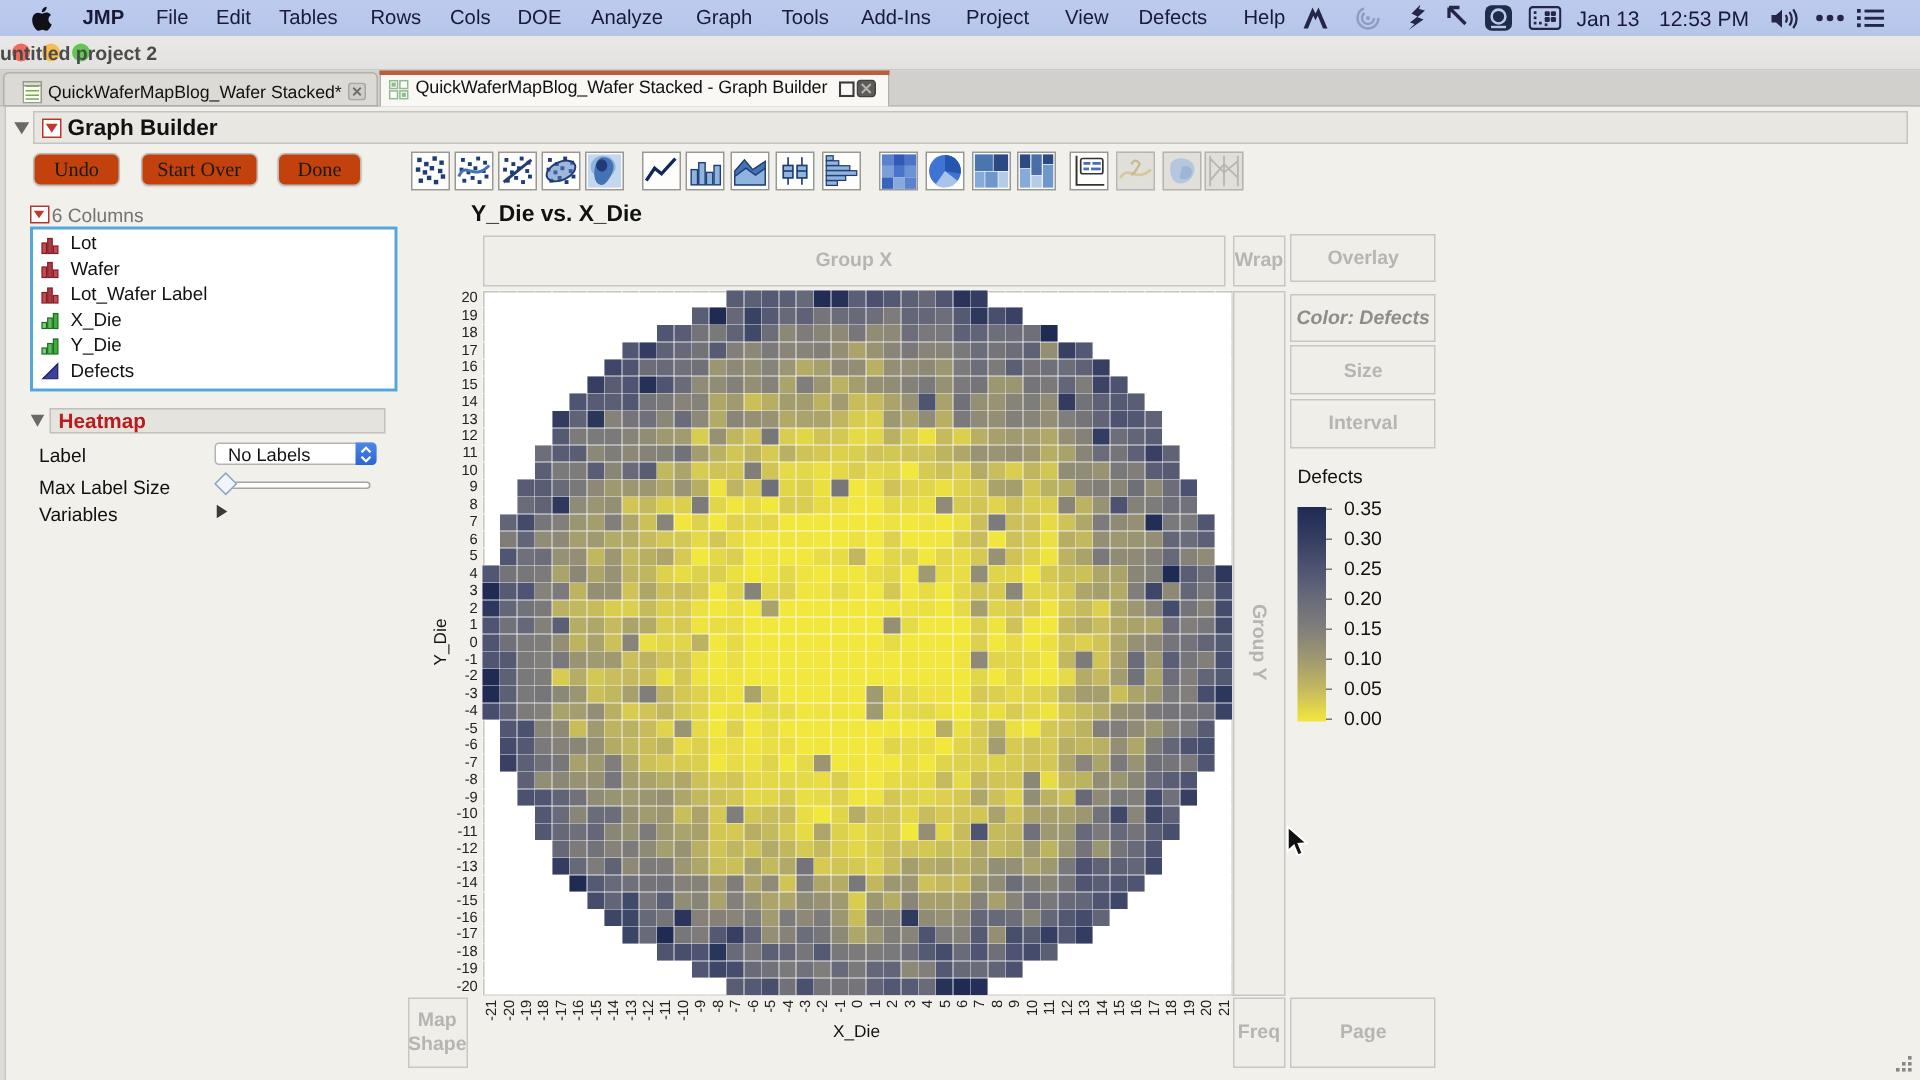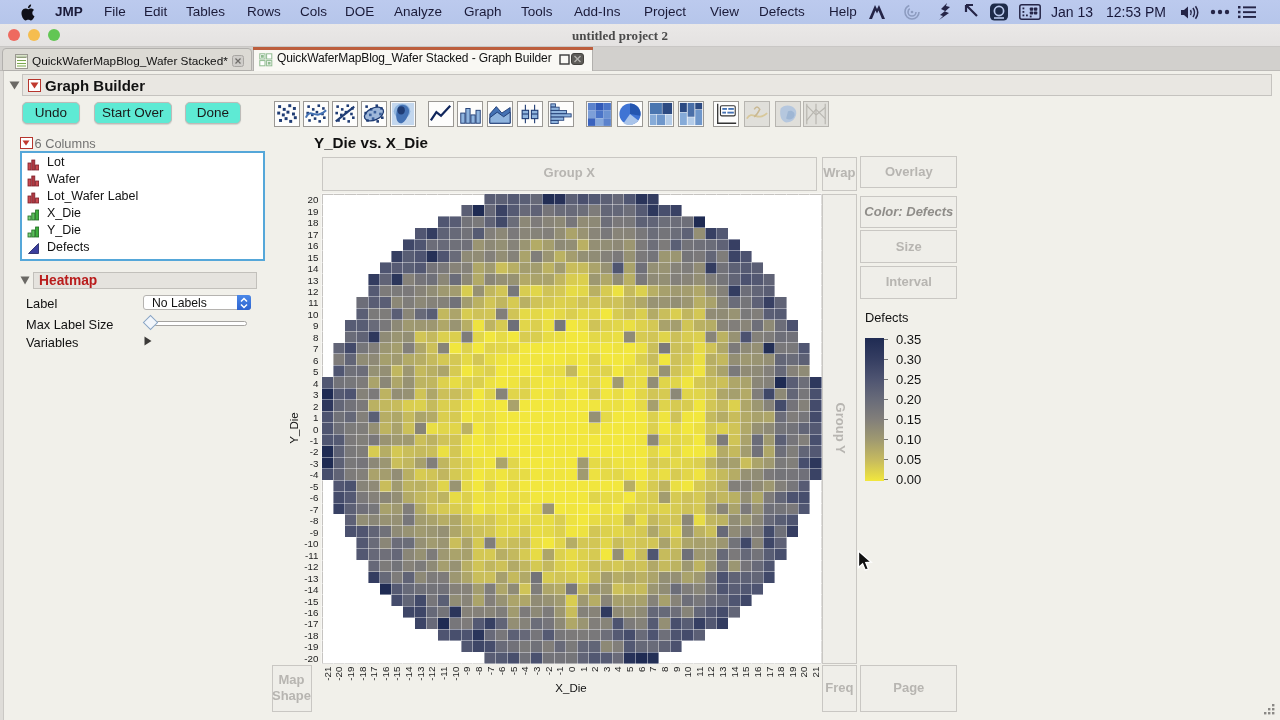--- a/index.html
+++ b/index.html
@@ -2,34 +2,34 @@
 <html><head><meta charset="utf-8"><style>
 * { margin:0; padding:0; box-sizing:border-box; }
 body { width:1280px; height:720px; overflow:hidden; position:relative;
   font-family:"Liberation Sans",sans-serif; background:#f1f0ea; }
 .menubar { position:absolute; left:0; top:0; width:1280px; height:40px;
   background:linear-gradient(#bccaee,#b2c3e8); font-size:13.5px; border-bottom:1px solid #7f90bf; }
 .menubar > div { line-height:24px; }
 .titlebar { position:absolute; left:0; top:24px; width:1280px; height:23px;
   background:linear-gradient(#eae8e7,#e4e2e1); border-bottom:1px solid #c9c7c5; }
 .tl { position:absolute; top:29px; width:12px; height:12px; border-radius:50%; }
-.wintitle { position:absolute; top:24px; left:0; width:1240px; text-align:center; line-height:23px;
-  font-size:13px; font-weight:700; color:#4a4a4a;font-family:Liberation Serif, serif; }
+.wintitle { position:absolute; top:24px; left:0; width:1240px; line-height:23px;
+  font-size:13px; font-weight:700; color:#4a4a4a; }
 .tabbar { position:absolute; left:0; top:47px; width:1280px; height:24px; background:#d2d0cd;
   border-bottom:1px solid #bcbab7; }
 .tab1 { position:absolute; left:2px; top:48px; width:250px; height:23px; background:#dcdad4;
   border:1px solid #b2b0ad; border-radius:4px 4px 0 0; }
 .tab2 { position:absolute; left:253px; top:47px; width:340px; height:24px; background:#f9f8f4;
   border:1px solid #b2b0ad; border-bottom:none; }
 .tabtext { position:absolute; top:3px; font-size:12.4px; color:#111; white-space:nowrap; }
 .gbheader { position:absolute; left:22px; top:74px; width:1250px; height:21.5px; background:#e9e7e2;
   border:1px solid #c5c3bf; }
-.btn { position:absolute; top:102px; height:21.5px; background:#5eead4; border:1px solid #bdbbb8;
+.btn { position:absolute; top:102px; height:21.5px; background:#c2410c; border:1px solid #bdbbb8;
   border-radius:5px; font-size:13.5px; color:#1a1a1a; text-align:center; line-height:20px;
-  box-shadow:0 0.5px 1px rgba(0,0,0,0.12); }
+  box-shadow:0 0.5px 1px rgba(0,0,0,0.12);font-family:Liberation Serif, serif; }
 .zone { position:absolute; background:#efeee9; border:1px solid #c9c7c3; color:#b7b5b1;
   font-size:13px; font-weight:700; display:flex; align-items:center; justify-content:center;
   text-align:center; line-height:1.25; }
 .vrot { transform:rotate(90deg); white-space:nowrap; }
 .plot { position:absolute; left:321.5px; top:193.5px; width:500px; height:470px; background:#fff;
   border:1px solid #c6c4c1; }
 .ylab { position:absolute; right:961.5px; transform:translateY(-50%); font-size:9.8px; color:#222; }
 .legtick { position:absolute; left:884px; width:4px; height:1px; background:#777; }
 .leglab { position:absolute; left:896px; transform:translateY(-50%); font-size:13px; color:#111; }
 </style></head>

